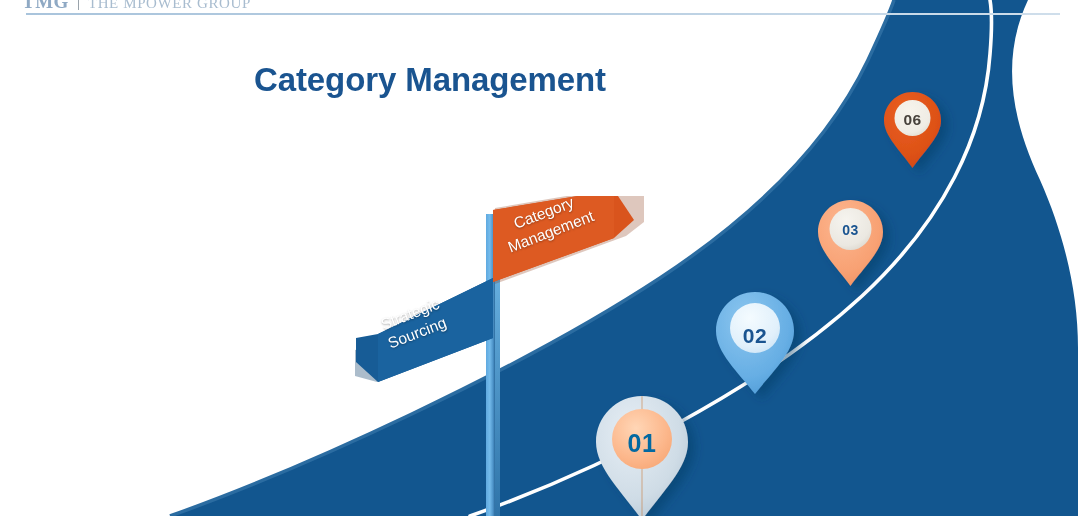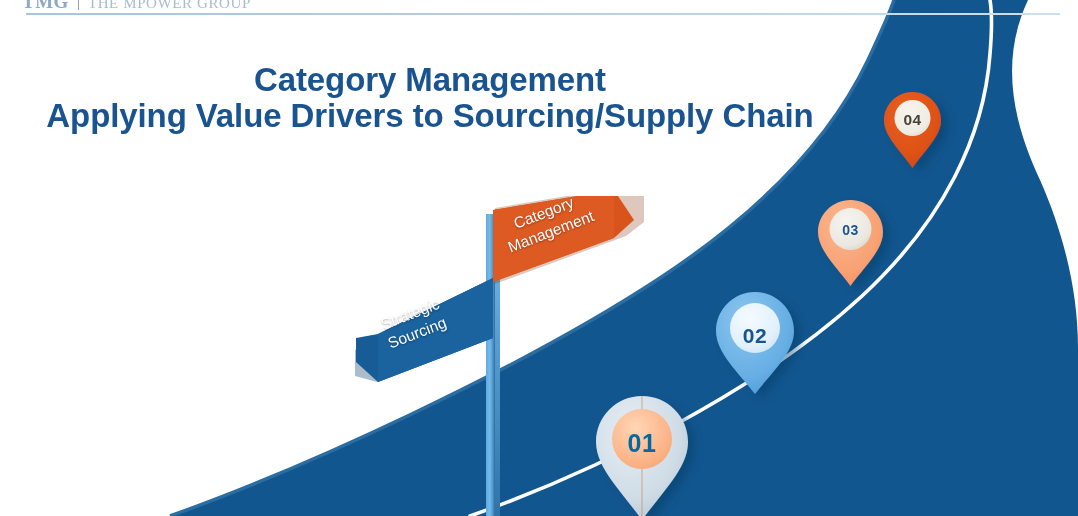--- a/index.html
+++ b/index.html
@@ -287,26 +287,25 @@
   <div class="pin" id="pin01">
     <div class="num">01</div>
   </div>
   <div class="pin" id="pin02">
     <div class="num">02</div>
   </div>
   <div class="pin" id="pin03">
     <div class="num">03</div>
   </div>
   <div class="pin" id="pin04">
-    <div class="num">04</div>
+    <div class="num">06</div>
   </div>
 
   <div id="title">
     <span class="tline">Category Management</span>
-    <span class="tline">Applying Value Drivers to Sourcing/Supply Chain</span>
   </div>
 
   <div id="header-logo">
     <span id="logo-mark">TMG</span>
     <span id="logo-divider"></span>
     <span id="logo-name">THE MPOWER GROUP</span>
   </div>
   <div id="header-rule"></div>
 
 </div>

